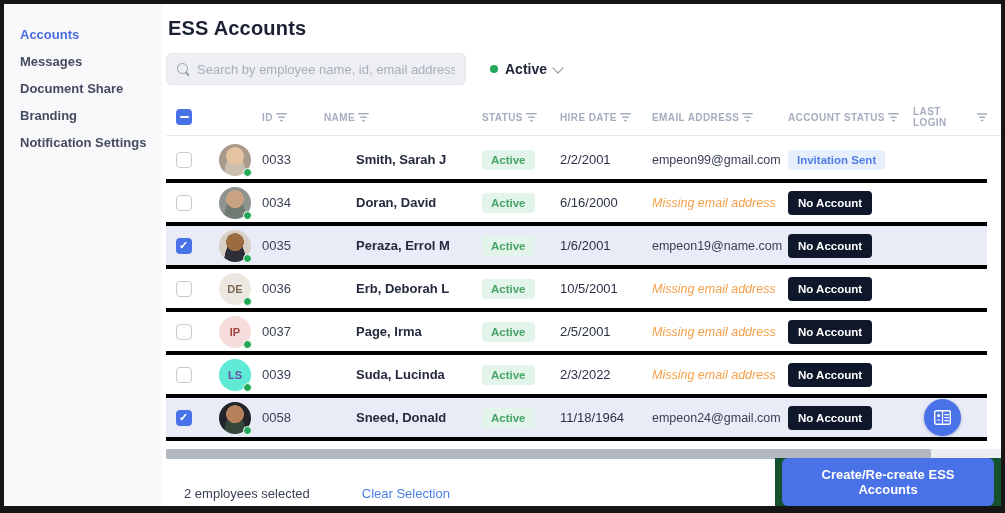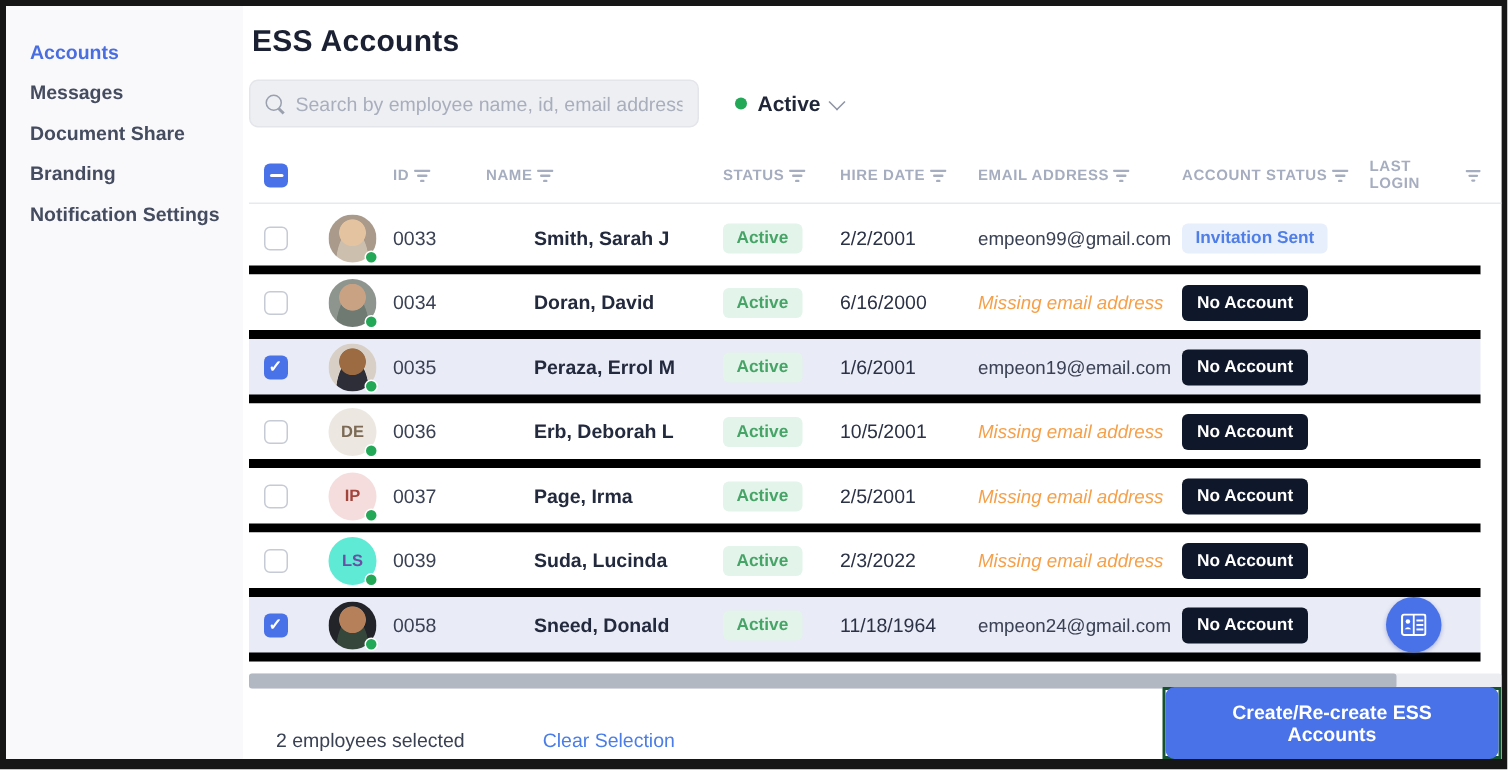--- a/index.html
+++ b/index.html
@@ -30,21 +30,21 @@
   .dot { width:8px; height:8px; border-radius:50%; }
   .filter-dd .lbl { font-size:14px; font-weight:700; color:#212739; }
   .chev { width:8px; height:8px; border-right:1.7px solid #8d93a3; border-bottom:1.7px solid #8d93a3; transform:rotate(45deg); margin-top:-3px; }
   
   .table { margin-top:14px; width:835px; position:relative; }
   .grid-row { display:grid; grid-template-columns:44px 52px 62px 158px 78px 92px 136px 125px 74px; align-items:center; }
   .thead { height:37px; border-bottom:1px solid #e8e9ee; }
   .th { font-size:10px; font-weight:700; color:#a6adbf; letter-spacing:.4px; display:flex; align-items:center; gap:3px; }
   .th svg { cursor:pointer; }
   .tbody { position:relative; padding-top:4px; }
-  .trow { height:43px; border-bottom:6px solid #000000; cursor:pointer; background:#fff; width:821px; }
+  .trow { height:43px; border-bottom:4px solid #000000; cursor:pointer; background:#fff; width:821px; }
   .trow.selected { background:#e9ebf6; }
   .cell { font-size:13px; color:#2c3246; }
   .cell.id { color:#3a4154; }
   .cell.name { font-weight:700; color:#242a3e;margin-left:32px; }
   .cell.email { color:#3a4154; font-size:12.5px; }
   .cell.email.missing { color:#f5a04a; font-style:italic; }
   .pill { display:inline-block; font-size:11.5px; font-weight:600; border-radius:4px; padding:4px 9px; }
   .pill.status-active { background:#e3f4ea; color:#47a467; }
   .pill.acct-invited { background:#e7eefc; color:#4f7ee6; }
   .pill.acct-none { background:#0f172a; color:#ffffff; padding:6px 10px; }
@@ -62,21 +62,21 @@
   .action-btn { width:37px; height:37px; border-radius:50%; background:#4a72e8; display:flex; align-items:center; justify-content:center; cursor:pointer; justify-self:end; margin-right:26px; box-shadow:0 1px 3px rgba(40,60,150,.35); }
   
   .vtrack { position:absolute; top:0; right:-14px; width:14px; height:100%; background:#f6f7f9; }
   .vthumb { position:absolute; top:3px; right:2px; width:9px; height:36px; background:#b7bdc7; border-radius:5px; cursor:pointer; }
   .hscroll { width:835px; height:10px; background:#ecedf1; margin-top:8px; position:relative; border-radius:2px; }
   .hthumb { position:absolute; left:0; top:0; height:10px; width:765px; background:#b2b8c1; border-radius:2px; cursor:pointer; }
   
   .footer { display:flex; align-items:center; margin-top:16px; height:36px;gap:24px; }
   .sel-count { font-size:13px; color:#3a4154; margin-left:18px; }
   .clear-link { font-size:13px; color:#4a7de8; margin-left:28px; cursor:pointer; }
-  .annot { position:absolute; right:0; bottom:0; width:226px; height:48px; border:2px solid #14532d; display:flex; align-items:center; justify-content:center; background:#fff; }
+  .annot { position:absolute; right:0; bottom:0; width:226px; height:48px; border:7px solid #14532d; display:flex; align-items:center; justify-content:center; background:#fff; }
   .create-btn { background:#4a72e8; color:#fff; border:none; border-radius:6px; font-size:13px; font-weight:700; padding:9px 14px; cursor:pointer; font-family:inherit; }
 </style>
 </head>
 <body>
 
 <div class="frame">
 
   <div class="sidebar">
       <div class="side-item active">Accounts</div>
       <div class="side-item">Messages</div>
@@ -193,21 +193,21 @@
           <div class="grid-row trow selected">
     <div class="cb checked"></div>
     <div class="avatar-wrap">
       <div class="avatar" style="background: radial-gradient(circle at 50% 38%, rgb(156, 107, 66) 0px, rgb(156, 107, 66) 34%, transparent 36%), radial-gradient(at 50% 108%, rgb(46, 46, 56) 0px, rgb(46, 46, 56) 48%, transparent 50%), rgb(216, 208, 198);"></div>
       <span class="presence"></span>
     </div>
     <div class="cell id">0035</div>
     <div class="cell name">Peraza, Errol M</div>
     <div class="cell"><span class="pill status-active">Active</span></div>
     <div class="cell">1/6/2001</div>
-    <div class="cell email">empeon19@email.com</div>
+    <div class="cell email">empeon19@name.com</div>
     <div class="cell"><span class="pill acct-none">No Account</span></div>
     <div class="cell last"></div>
   </div>
           <div class="grid-row trow">
     <div class="cb unchecked"></div>
     <div class="avatar-wrap">
       <div class="avatar" style="background: rgb(236, 232, 225); color: rgb(124, 106, 84);">DE</div>
       <span class="presence"></span>
     </div>
     <div class="cell id">0036</div>

